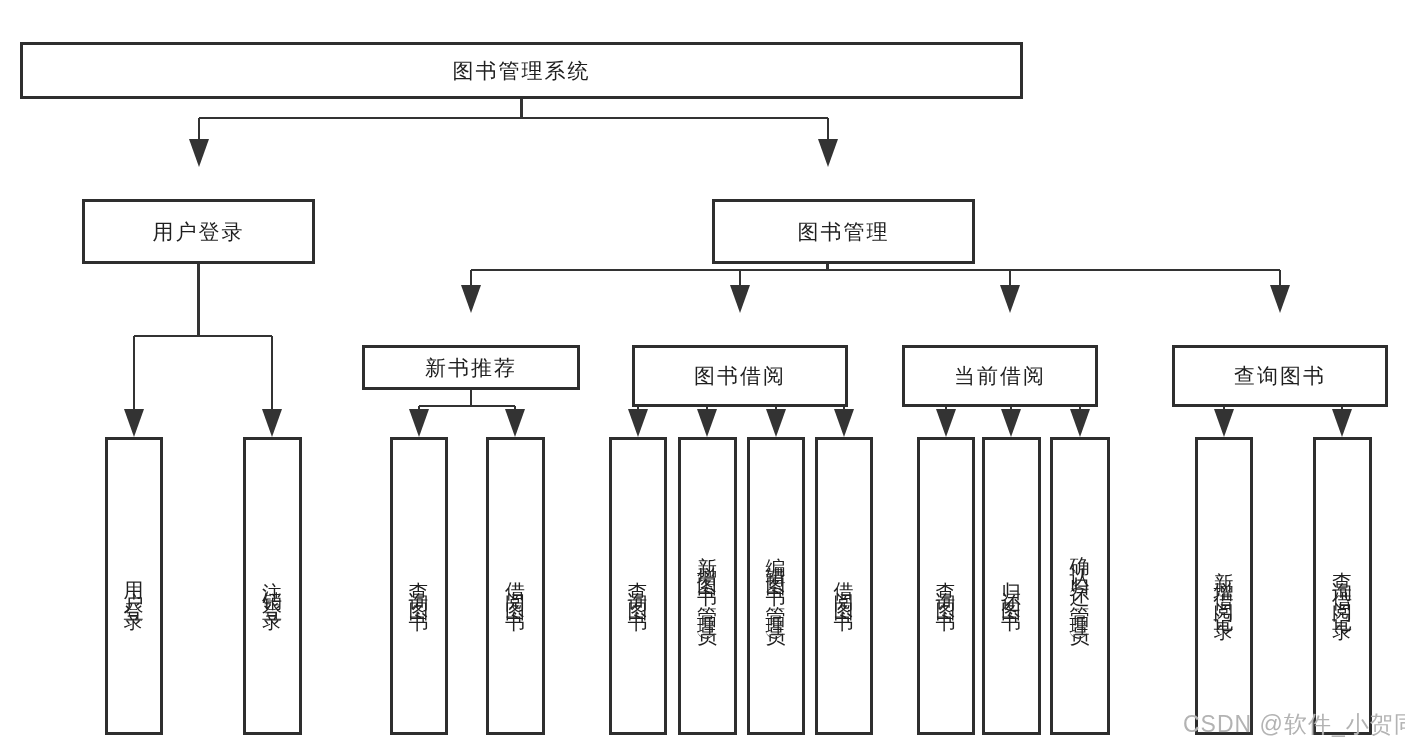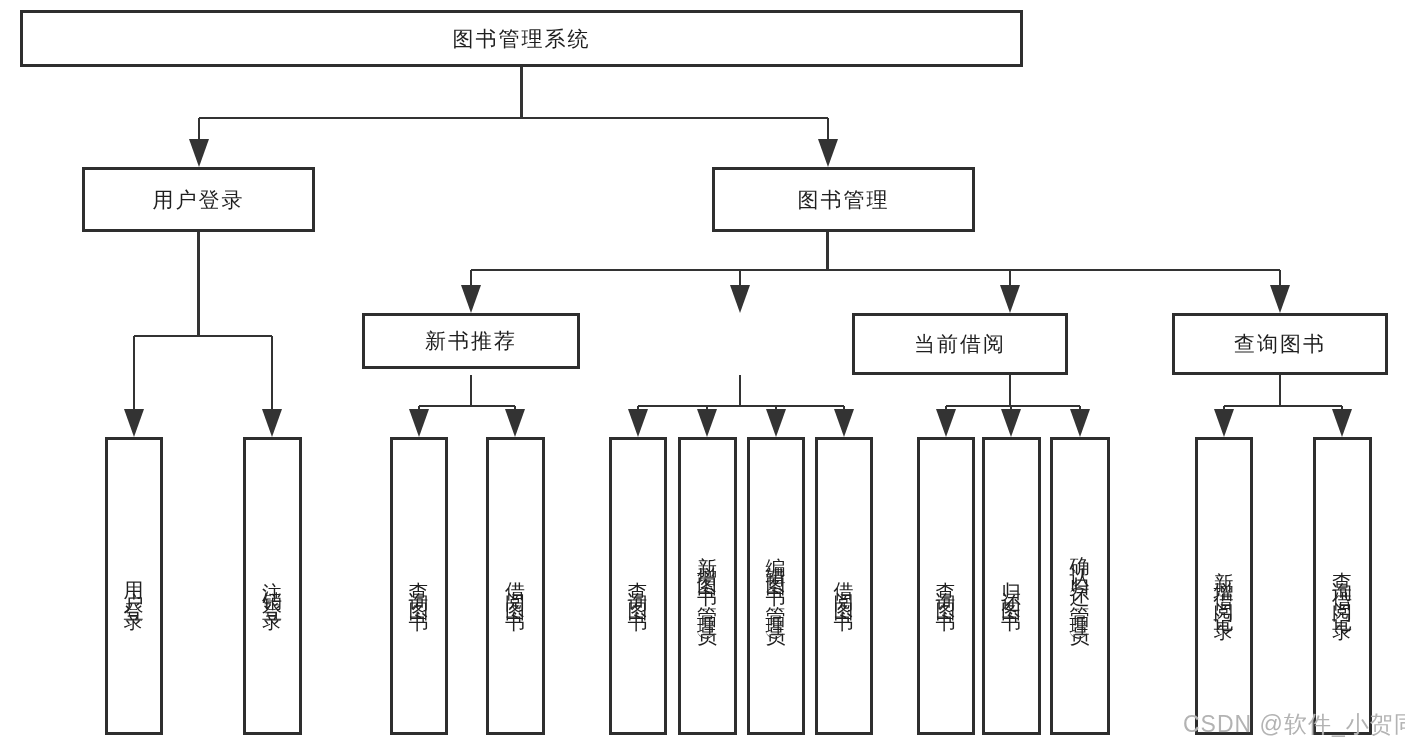--- a/index.html
+++ b/index.html
@@ -8,21 +8,21 @@
     overflow:hidden;font-family:"Liberation Sans","DejaVu Sans",sans-serif;
   }
   .connector-layer{position:absolute;left:0;top:0;z-index:1;}
   .cline{fill:none;stroke:var(--line,#333);stroke-width:2.5;shape-rendering:crispEdges;}
   .ahead{fill:var(--line,#333);stroke:none;}
   .box{
     position:absolute;z-index:2;box-sizing:border-box;background:#fff;
     border:3px solid var(--box-border,#2e2e2e);color:var(--text,#1f1f1f);
     display:flex;align-items:center;justify-content:center;
   }
-  .box.h{font-size:21px;letter-spacing:2px;white-space:nowrap;}
+  .box.h{font-size:21px;letter-spacing:2px;white-space:nowrap;margin-top:32px;}
   .box.v span{
     writing-mode:vertical-rl;text-orientation:mixed;
     font-size:20px;letter-spacing:10px;line-height:1;
   }
   .watermark{
     position:absolute;z-index:3;left:1183px;top:709px;
     font-size:23px;letter-spacing:1px;color:var(--watermark,#b3b3b3);
     white-space:nowrap;text-shadow:0 0 1px rgba(255,255,255,.6);
   }
 </style>
@@ -79,22 +79,23 @@
       <path class="ahead" d="M1224 437 L1214 409 L1234 409 Z"></path>
       <path class="ahead" d="M1342 437 L1332 409 L1352 409 Z"></path>
     </g>
   </svg>
 
   <div class="box h" style="left:20px;top:10px;width:1003px;height:57px">图书管理系统</div>
 
   <div class="box h" style="left:82px;top:167px;width:233px;height:65px">用户登录</div>
   <div class="box h" style="left:712px;top:167px;width:263px;height:65px">图书管理</div>
 
-  <div class="box h" style="left:362px;top:313px;width:218px;height:56px">新书推荐</div>
-  <div class="box h" style="left:852px;top:313px;width:216px;height:62px">当前借阅</div>
+  <div class="box h" style="left:362px;top:313px;width:218px;height:45px">新书推荐</div>
+  <div class="box h" style="left:632px;top:313px;width:216px;height:62px">图书借阅</div>
+  <div class="box h" style="left:902px;top:313px;width:196px;height:62px">当前借阅</div>
   <div class="box h" style="left:1172px;top:313px;width:216px;height:62px">查询图书</div>
 
   <div class="box v" style="left:105px;top:437px;width:58px;height:298px">
     <span>用户登录</span>
   </div>
   <div class="box v" style="left:243px;top:437px;width:59px;height:298px">
     <span>注销登录</span>
   </div>
 
   <div class="box v" style="left:390px;top:437px;width:58px;height:298px">

